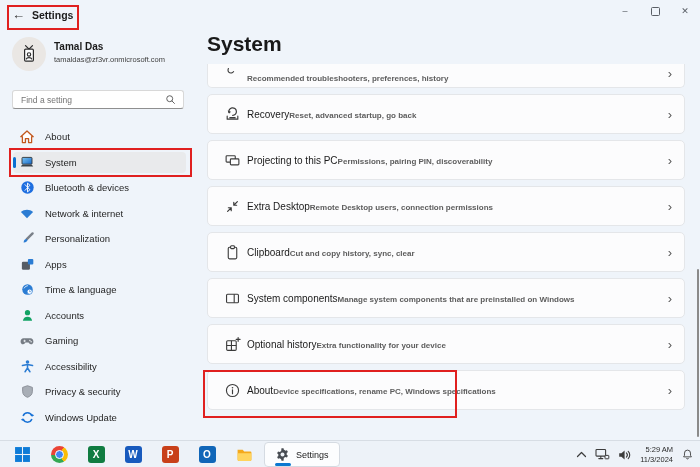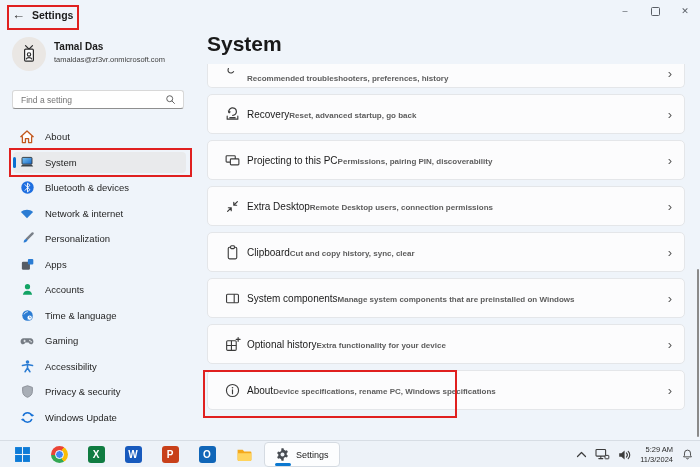--- a/index.html
+++ b/index.html
@@ -169,37 +169,37 @@
             <rect x="2" y="5" width="8.6" height="8.6" rx="1.4" fill="#565c64"></rect>
             <rect x="8.4" y="2.2" width="5.8" height="5.8" rx="1.1" fill="#2b7cd3"></rect>
           </svg>
       </span>
       <span class="nlabel">Apps</span>
     </div>
 
     <div class="navrow">
       <span class="nicon">
         <svg width="15" height="15" viewBox="0 0 16 16">
-            <circle cx="8" cy="5" r="2.8" fill="#12a364"></circle>
-            <path d="M3.1 13.7 C3.3 10.8 5.3 9.2 8 9.2 C10.7 9.2 12.7 10.8 12.9 13.7 Z" fill="#12a364"></path>
-          </svg>
-      </span>
-      <span class="nlabel">Accounts</span>
-    </div>
-
-    <div class="navrow">
-      <span class="nicon">
-        <svg width="15" height="15" viewBox="0 0 16 16">
             <circle cx="8" cy="8" r="5.6" fill="#2b7cd3"></circle>
             <path d="M4.5 6.4 A4.2 4.2 0 0 1 8 3.9" fill="none" stroke="rgba(255,255,255,.85)" stroke-width="1" stroke-linecap="round"></path>
             <circle cx="10.3" cy="10.3" r="2.7" fill="#fff" stroke="#2b7cd3" stroke-width="0.7"></circle>
             <path d="M10.3 8.9 V10.3 H11.5" fill="none" stroke="#2b7cd3" stroke-width="0.8"></path>
           </svg>
       </span>
       <span class="nlabel">Time &amp; language</span>
+    </div>
+
+    <div class="navrow">
+      <span class="nicon">
+        <svg width="15" height="15" viewBox="0 0 16 16">
+            <circle cx="8" cy="5" r="2.8" fill="#12a364"></circle>
+            <path d="M3.1 13.7 C3.3 10.8 5.3 9.2 8 9.2 C10.7 9.2 12.7 10.8 12.9 13.7 Z" fill="#12a364"></path>
+          </svg>
+      </span>
+      <span class="nlabel">Accounts</span>
     </div>
 
     <div class="navrow">
       <span class="nicon">
         <svg width="16" height="16" viewBox="0 0 16 16">
             <path d="M4.5 5.3 H11.5 C13.2 5.3 14.4 6.7 14.4 8.4 C14.4 10 13.4 11.3 12.1 11.3 C11.3 11.3 10.6 10.9 10.1 10.2 L9.6 9.5 H6.4 L5.9 10.2 C5.4 10.9 4.7 11.3 3.9 11.3 C2.6 11.3 1.6 10 1.6 8.4 C1.6 6.7 2.8 5.3 4.5 5.3 Z" fill="#767c84"></path>
             <rect x="4.4" y="7.5" width="2.4" height="0.9" fill="#e7ebef"></rect>
             <rect x="5.15" y="6.75" width="0.9" height="2.4" fill="#e7ebef"></rect>
             <circle cx="10.9" cy="7.6" r="0.75" fill="#e7ebef"></circle>
             <circle cx="12.1" cy="8.8" r="0.75" fill="#e7ebef"></circle>

